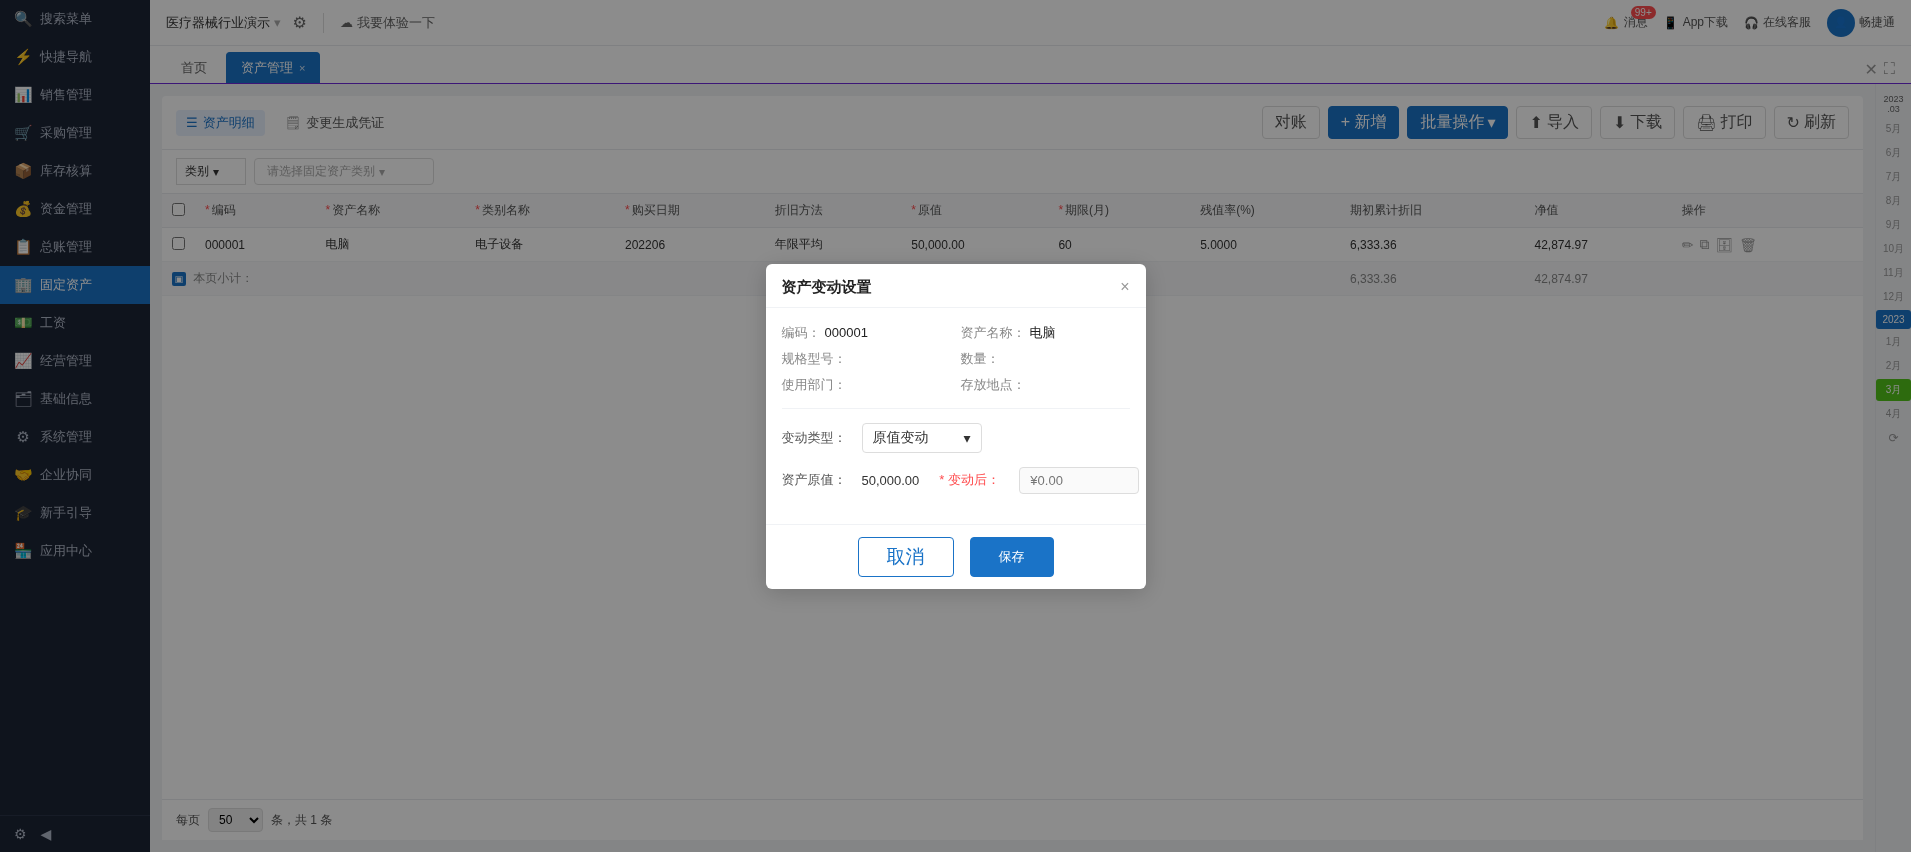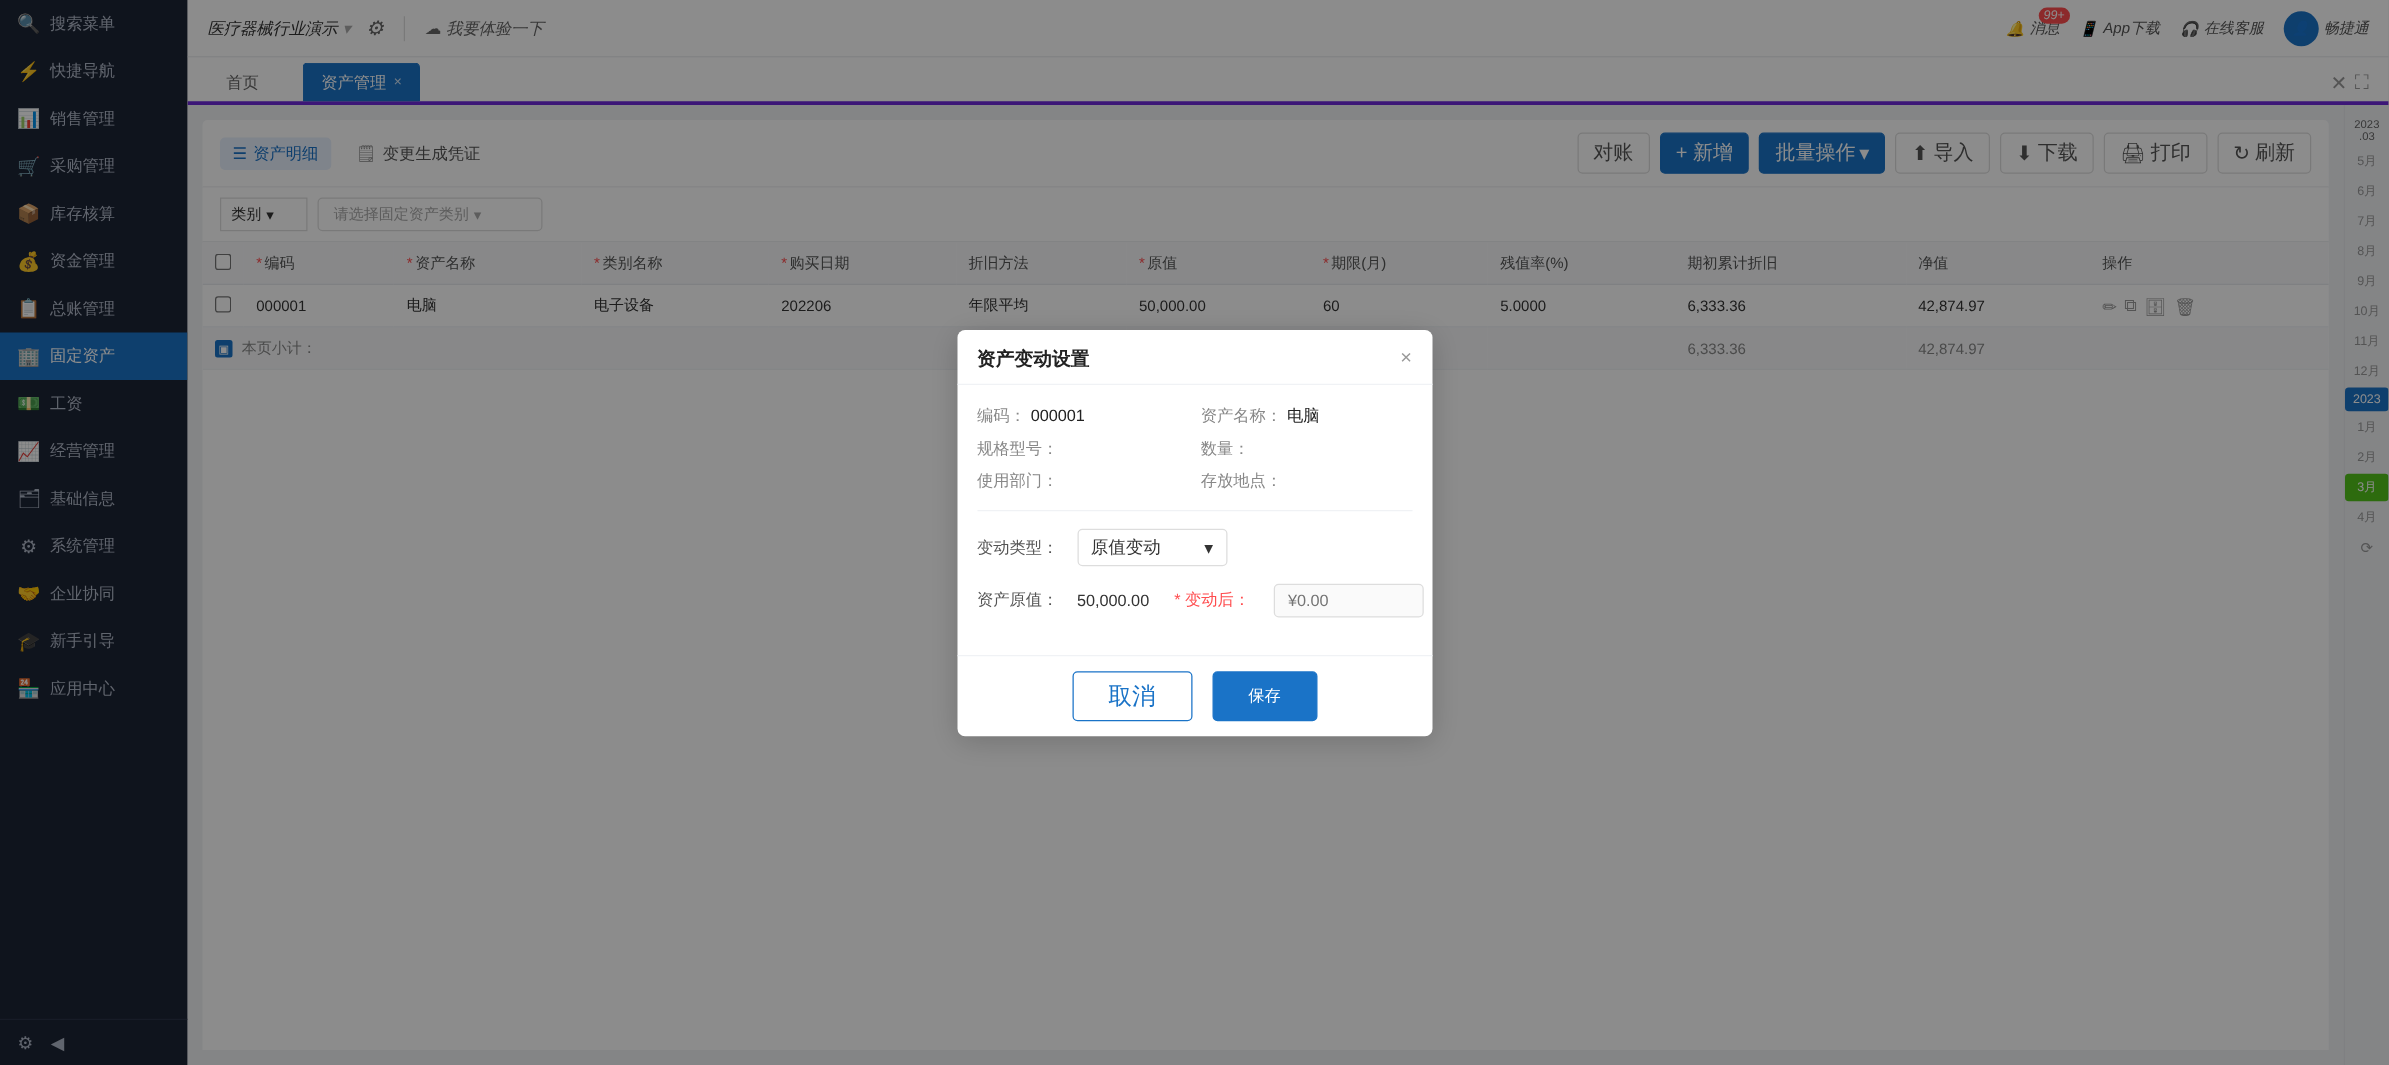--- a/index.html
+++ b/index.html
@@ -14,32 +14,32 @@
     .sidebar-item { display: flex; align-items: center; gap: 8px; padding: 10px 14px; cursor: pointer; font-size: 13px; color: #b0b8c8; }
     .sidebar-item.active { background: #1a73c7; color: #fff; }
     .sidebar-item-icon { font-size: 15px; width: 18px; text-align: center; }
     .sidebar-bottom { padding: 10px 14px; display: flex; align-items: center; gap: 14px; border-top: 1px solid #2a3347; }
     .sidebar-bottom-btn { color: #b0b8c8; font-size: 14px; cursor: pointer; }
 
     
     .main { flex: 1; display: flex; flex-direction: column; overflow: hidden; }
 
     
-    .topbar { background: #fff; height: 46px; display: flex; align-items: center; padding: 0 16px; gap: 12px; border-bottom: 1px solid #e8eaed; flex-shrink: 0; font-style: italic; }
+    .topbar { background: #fff; height: 46px; display: flex; align-items: center; padding: 0 16px; gap: 12px; border-bottom: 1px solid #e8eaed; flex-shrink: 0; }
     .topbar-company { font-size: 13px; color: #333; display: flex; align-items: center; gap: 4px; }
     .topbar-divider { width: 1px; height: 20px; background: #ddd; margin: 0 4px; }
     .topbar-gear { font-size: 16px; color: #666; cursor: pointer; }
     .topbar-experience { display: flex; align-items: center; gap: 4px; font-size: 13px; color: #666; cursor: pointer; }
     .topbar-right { margin-left: auto; display: flex; align-items: center; gap: 16px; }
     .topbar-right-item { display: flex; align-items: center; gap: 4px; font-size: 12px; color: #555; cursor: pointer; position: relative; }
     .badge { background: #ff4d4f; color: #fff; font-size: 10px; border-radius: 8px; padding: 1px 4px; position: absolute; top: -8px; right: -8px; }
     .topbar-avatar { width: 28px; height: 28px; background: #1a73c7; border-radius: 50%; display: flex; align-items: center; justify-content: center; color: #fff; font-size: 11px; }
 
     
-    .tabs-bar { background: #fff; height: 38px; display: flex; align-items: flex-end; padding: 0 16px; border-bottom: 3px solid #6d28d9; flex-shrink: 0; gap: 20px; justify-content: space-between; }
+    .tabs-bar { background: #fff; height: 38px; display: flex; align-items: flex-end; padding: 0 16px; border-bottom: 1px solid #6d28d9; flex-shrink: 0; gap: 4px; justify-content: space-between; }
     .tab { padding: 6px 14px; border-radius: 4px 4px 0 0; font-size: 13px; cursor: pointer; border: 1px solid transparent; border-bottom: none; }
     .tab.default { color: #666; background: transparent; }
     .tab.active { background: #1a73c7; color: #fff; border-color: #1a73c7; display: flex; align-items: center; gap: 6px; }
     .tab-close { font-size: 11px; opacity: 0.8; cursor: pointer; }
     .content-inner { flex: 1; padding: 12px; overflow: hidden; display: flex; flex-direction: column; }
 
     
     .toolbar { background: #fff; border-radius: 4px 4px 0 0; padding: 10px 14px; display: flex; align-items: center; gap: 10px; border-bottom: 1px solid #e8eaed; flex-shrink: 0; }
     .toolbar-tab { display: flex; align-items: center; gap: 5px; padding: 4px 10px; border-radius: 4px; font-size: 13px; cursor: pointer; }
     .toolbar-tab.active { background: #e8f0fe; color: #1a73c7; }
@@ -326,20 +326,28 @@
                 <td></td>
                 <td></td>
                 <td>6,333.36</td>
                 <td>42,874.97</td>
                 <td></td>
               </tr>
             </tbody>
           </table>
         </div>
 
+        <div class="pagination">
+          <span>每页</span>
+          <select class="page-select">
+            <option>50</option>
+            <option>100</option>
+          </select>
+          <span>条，共 1 条</span>
+        </div>
 
       </div>
 
       <div class="right-sidebar">
         <div class="timeline-header" style="font-size:9px; color:#666; writing-mode:horizontal-tb; text-align:center;">
           2023<br>.03
         </div>
         <div class="timeline-item">5月</div>
         <div class="timeline-item">6月</div>
         <div class="timeline-item">7月</div>

